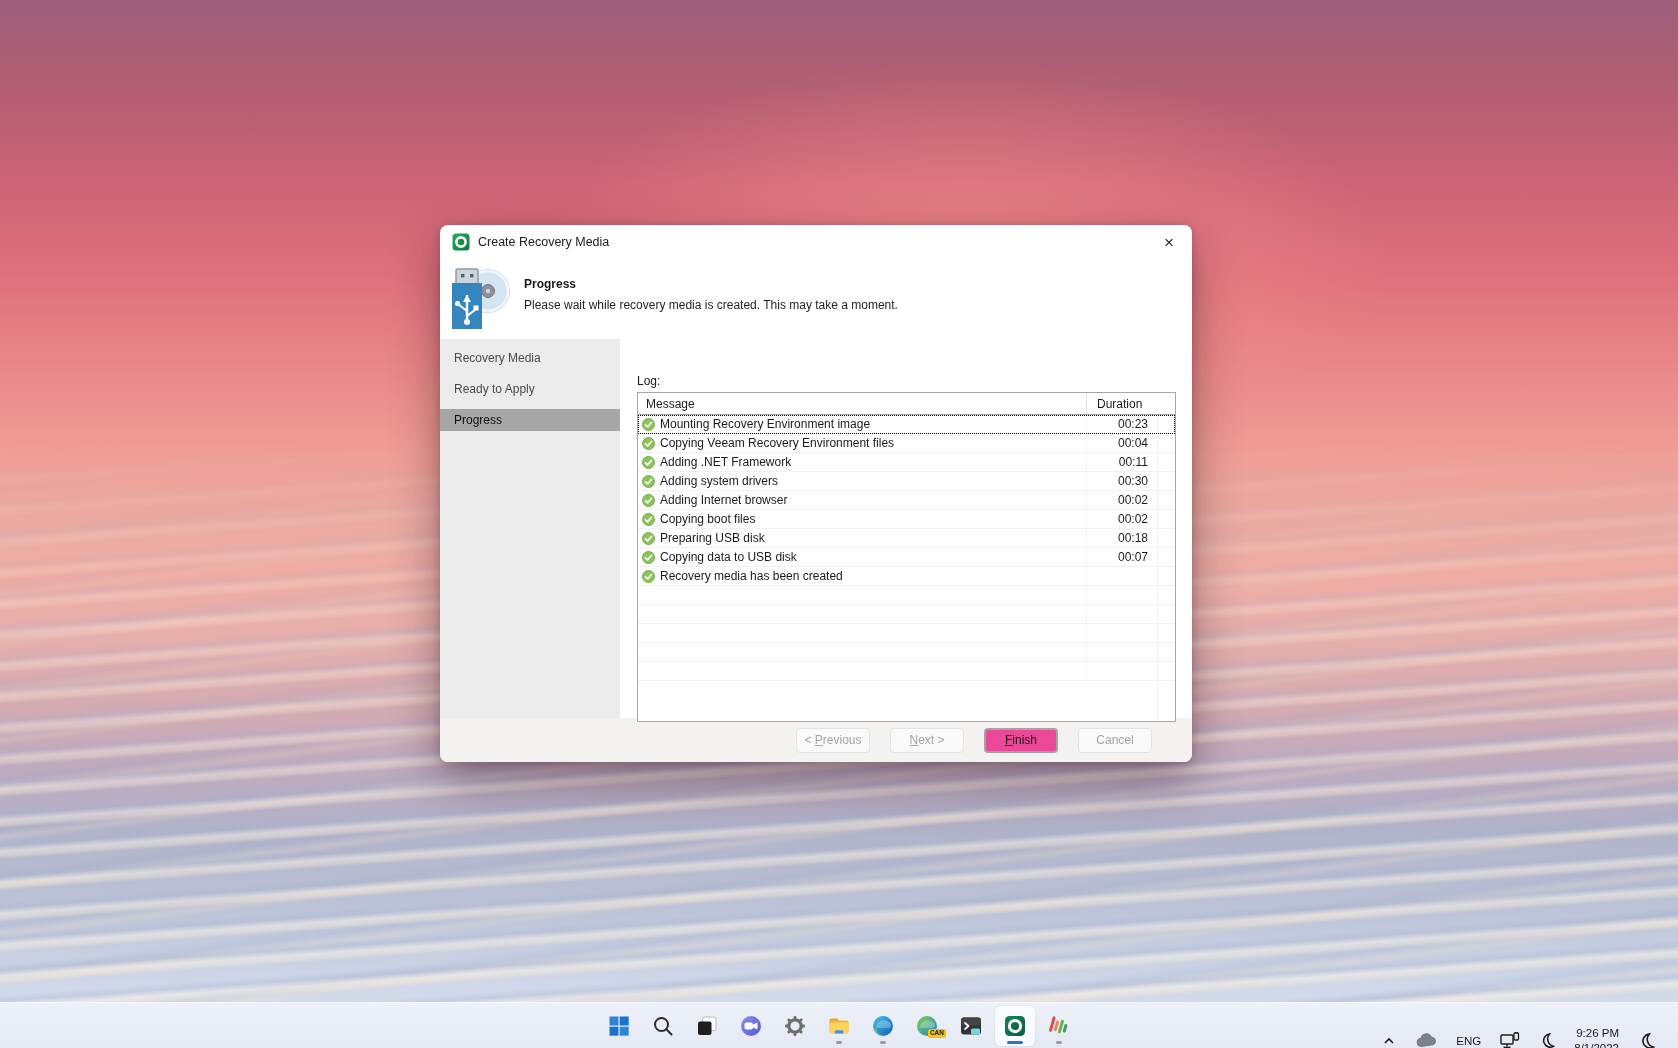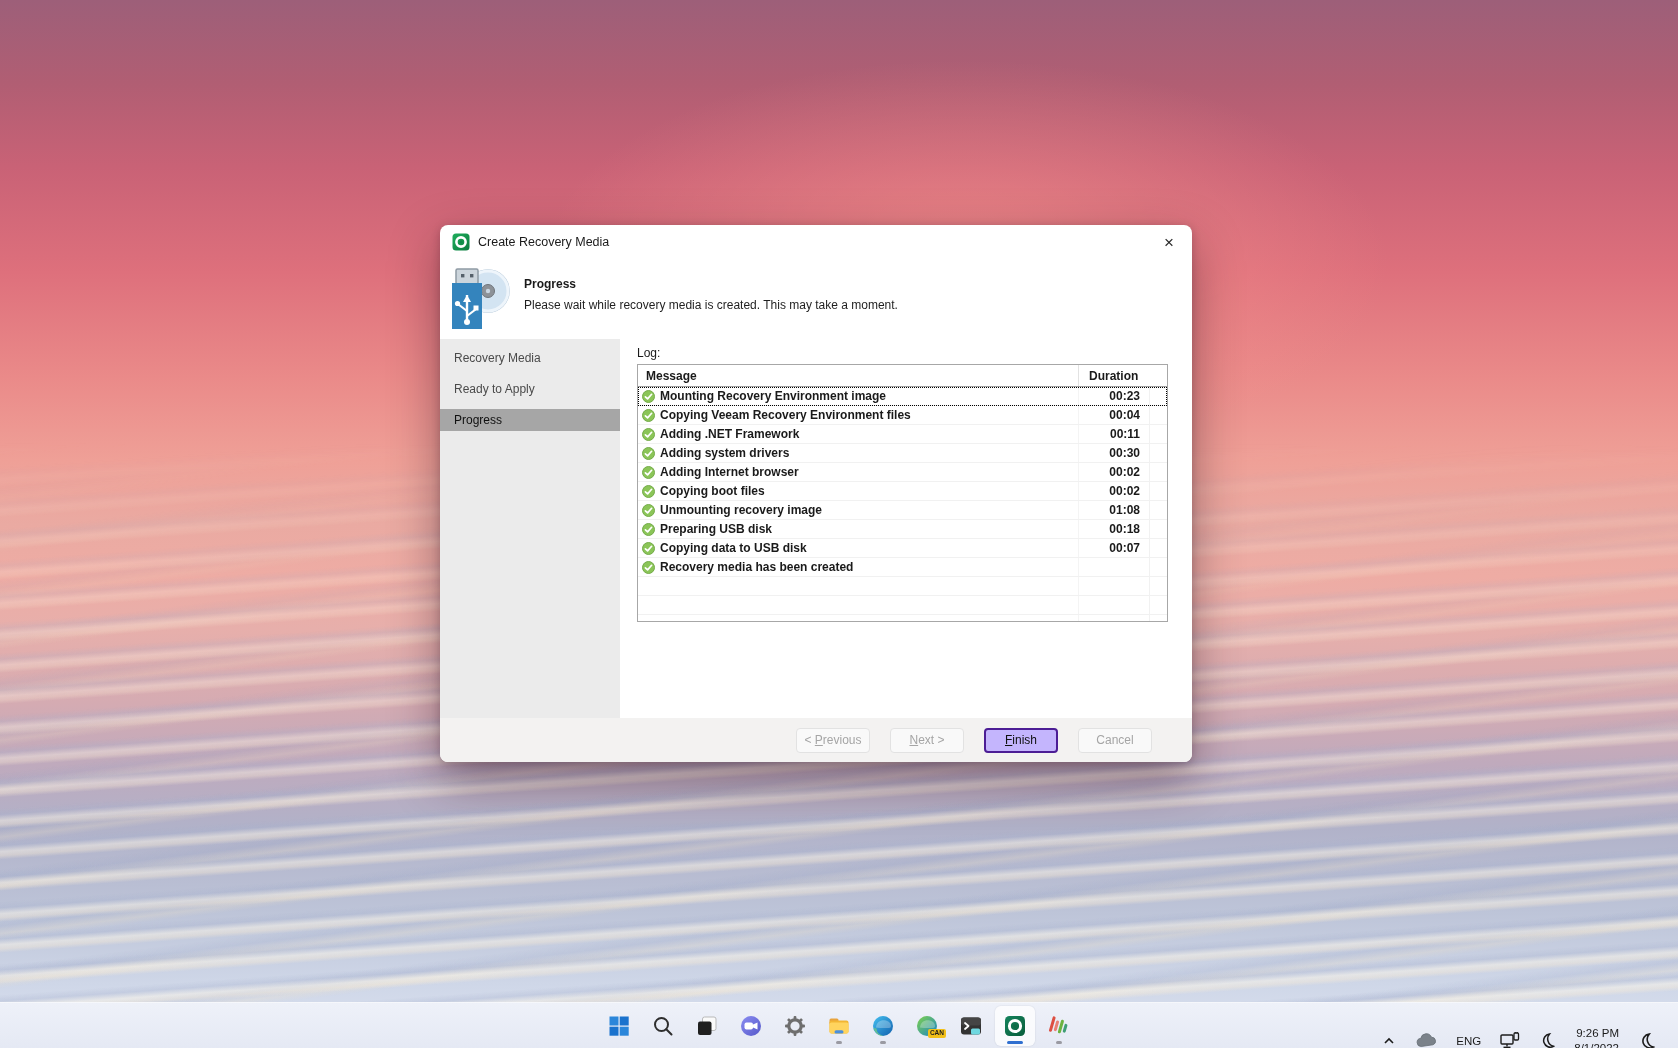--- a/index.html
+++ b/index.html
@@ -45,24 +45,24 @@
   .hdr-txt { padding-top:16px; }
   .hdr-title { font-weight:bold; margin-bottom:7px; }
   .hdr-sub { color:#1f1f1f; }
 
   .wbody { flex:1 1 auto; display:flex; min-height:0; }
   .sidebar { flex:0 0 180px; background:#ebebeb; padding-top:8px; }
   .side-item { height:22px; line-height:22px; padding-left:14px; color:#4a4a4a;
     margin-bottom:9px; cursor:default; }
   .side-item.active { background:#a6a6a6; color:#101010; }
 
-  .content { flex:1 1 auto; padding:7px 24px 0 17px; }
+  .content { flex:1 1 auto; padding:7px 16px 0 17px;margin-top:28px; }
   .log-label { margin-bottom:4px; }
-  .logtable { border:1px solid #a7a7a7; height:258px; position:relative;
-    background:#fff; overflow:hidden;font-weight:bold; }
+  .logtable { border:1px solid #a7a7a7; height:330px; position:relative;
+    background:#fff; overflow:hidden; }
   .logtable::after { content:""; position:absolute; top:22px; bottom:0; right:17px;
     width:1px; background:#f1f1f1; }
   .thead { height:22px; display:flex; border-bottom:1px solid #9f9f9f;
     background:#fff; align-items:center; }
   .th-msg { flex:1 1 auto; padding-left:8px; }
   .th-dur { flex:0 0 89px; padding-left:10px; border-left:1px solid #e2e2e2;
     height:100%; display:flex; align-items:center; }
   .trow { height:19px; display:flex; align-items:center;
     border-bottom:1px solid #f1f1f1; }
   .trow.selected { outline:1px dotted #000; outline-offset:-1px; }
@@ -70,21 +70,21 @@
     overflow:hidden; white-space:nowrap; }
   .cell-msg svg { flex:0 0 13px; margin-right:5px; }
   .cell-dur { flex:0 0 89px; text-align:right; padding-right:27px;
     border-left:1px solid #f4f4f4; height:100%; line-height:18px; }
 
   .wfooter { flex:0 0 44px; background:#f3f2f1; display:flex; align-items:center;
     justify-content:flex-end; padding-right:40px; gap:20px; }
   .btn { min-width:74px; height:25px; font-size:12px; font-family:inherit;
     border-radius:4px; text-align:center; cursor:default; }
   .btn.disabled { background:#f9f9f9; border:1px solid #e2e2e2; color:#a5a5a5; }
-  .btn.enabled { background:#c4b5fd; border:2px solid #4c1d95; color:#111; cursor:pointer; }
+  .btn.enabled { background:#ec4899; border:2px solid #a3a3a3; color:#111; cursor:pointer; }
 
   
   .taskbar { position:absolute; left:0; right:0; bottom:0; height:46px;
     background:linear-gradient(180deg,#eef1f9,#e5e9f4);
     border-top:1px solid rgba(255,255,255,0.65);
     display:flex; align-items:center; }
   .task-center { position:absolute; left:50%; top:0; height:100%;
     transform:translateX(-50%); display:flex; align-items:center; gap:4px; }
   .task-btn { width:40px; height:40px; border-radius:6px; display:flex;
     align-items:center; justify-content:center; position:relative; cursor:pointer; }
@@ -224,30 +224,20 @@
                   <span>Copying boot files</span>
                 </div>
                 <div class="cell-dur">00:02</div>
               </div>
               <div class="trow">
                 <div class="cell-msg">
                   <svg viewBox="0 0 13 13">
                     <circle cx="6.5" cy="6.5" r="6" fill="#8bc558" stroke="#74ab49" stroke-width="1"></circle>
                     <path d="M3.4,6.8 L5.6,8.9 L9.6,4.3" fill="none" stroke="#fff" stroke-width="1.7" stroke-linecap="round" stroke-linejoin="round"></path>
                   </svg>
-                  <span>Unmounting recovery image</span>
-                </div>
-                <div class="cell-dur">01:08</div>
-              </div>
-              <div class="trow">
-                <div class="cell-msg">
-                  <svg viewBox="0 0 13 13">
-                    <circle cx="6.5" cy="6.5" r="6" fill="#8bc558" stroke="#74ab49" stroke-width="1"></circle>
-                    <path d="M3.4,6.8 L5.6,8.9 L9.6,4.3" fill="none" stroke="#fff" stroke-width="1.7" stroke-linecap="round" stroke-linejoin="round"></path>
-                  </svg>
                   <span>Preparing USB disk</span>
                 </div>
                 <div class="cell-dur">00:18</div>
               </div>
               <div class="trow">
                 <div class="cell-msg">
                   <svg viewBox="0 0 13 13">
                     <circle cx="6.5" cy="6.5" r="6" fill="#8bc558" stroke="#74ab49" stroke-width="1"></circle>
                     <path d="M3.4,6.8 L5.6,8.9 L9.6,4.3" fill="none" stroke="#fff" stroke-width="1.7" stroke-linecap="round" stroke-linejoin="round"></path>
                   </svg>

